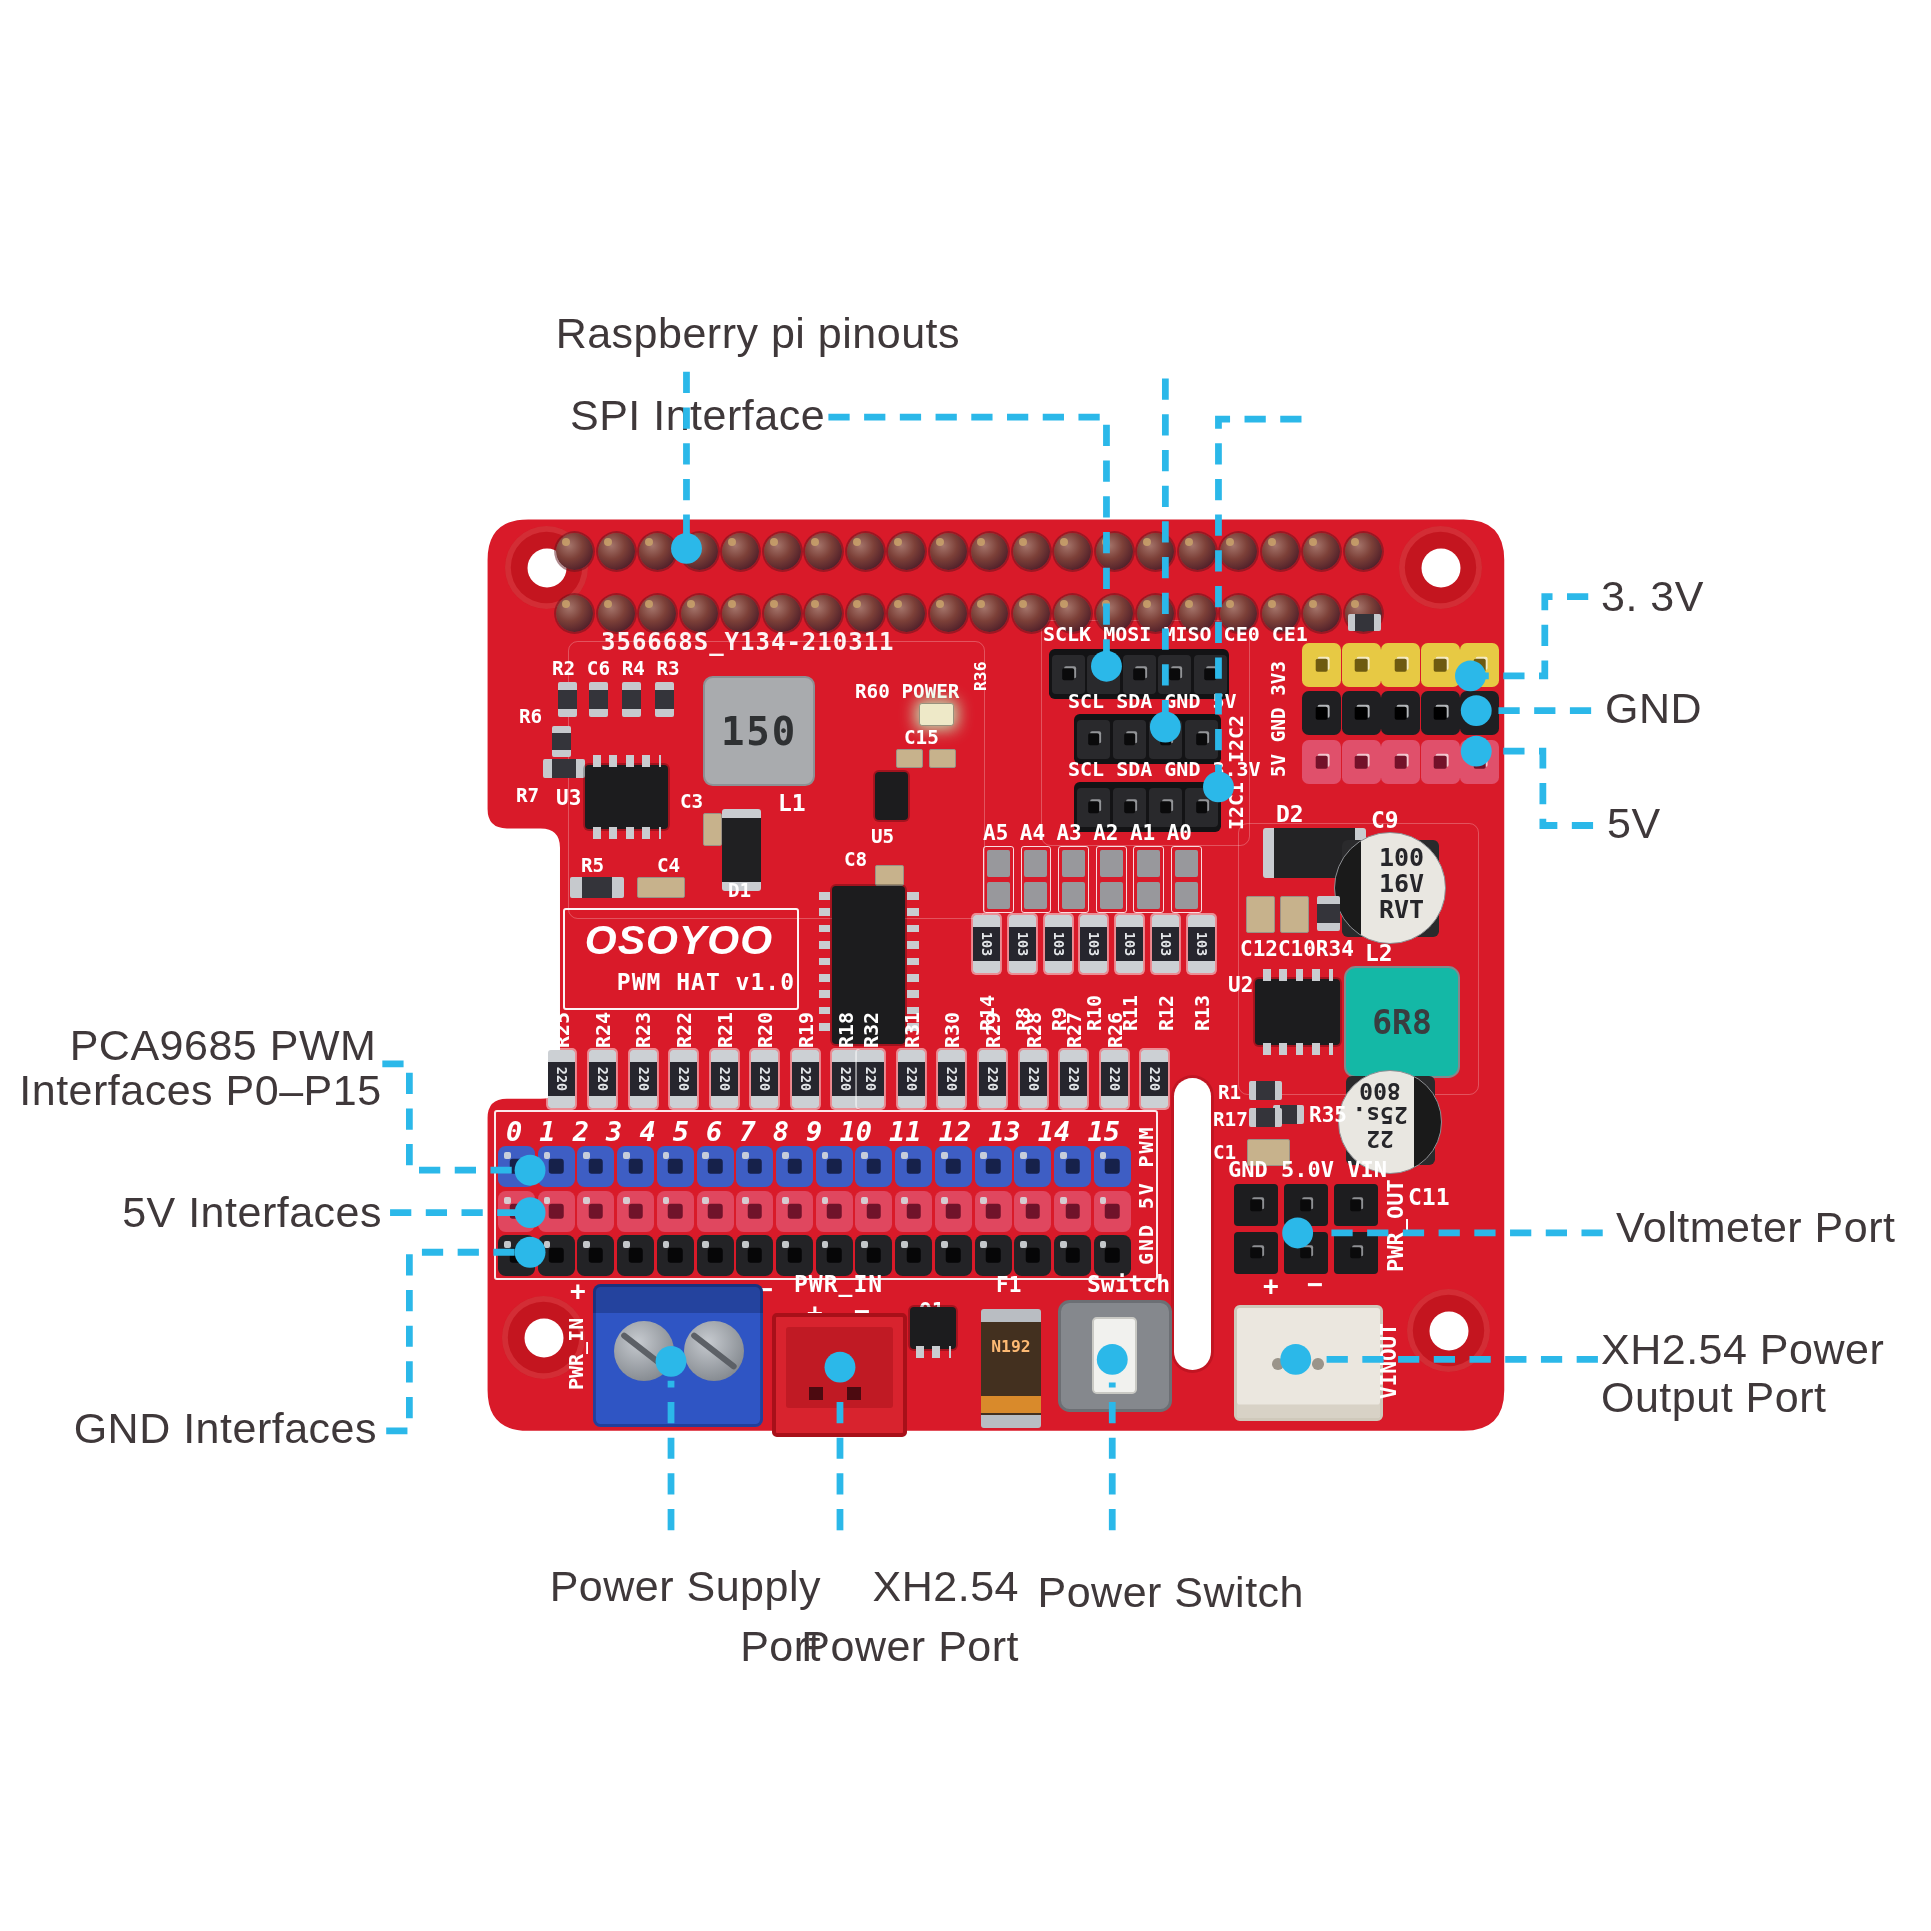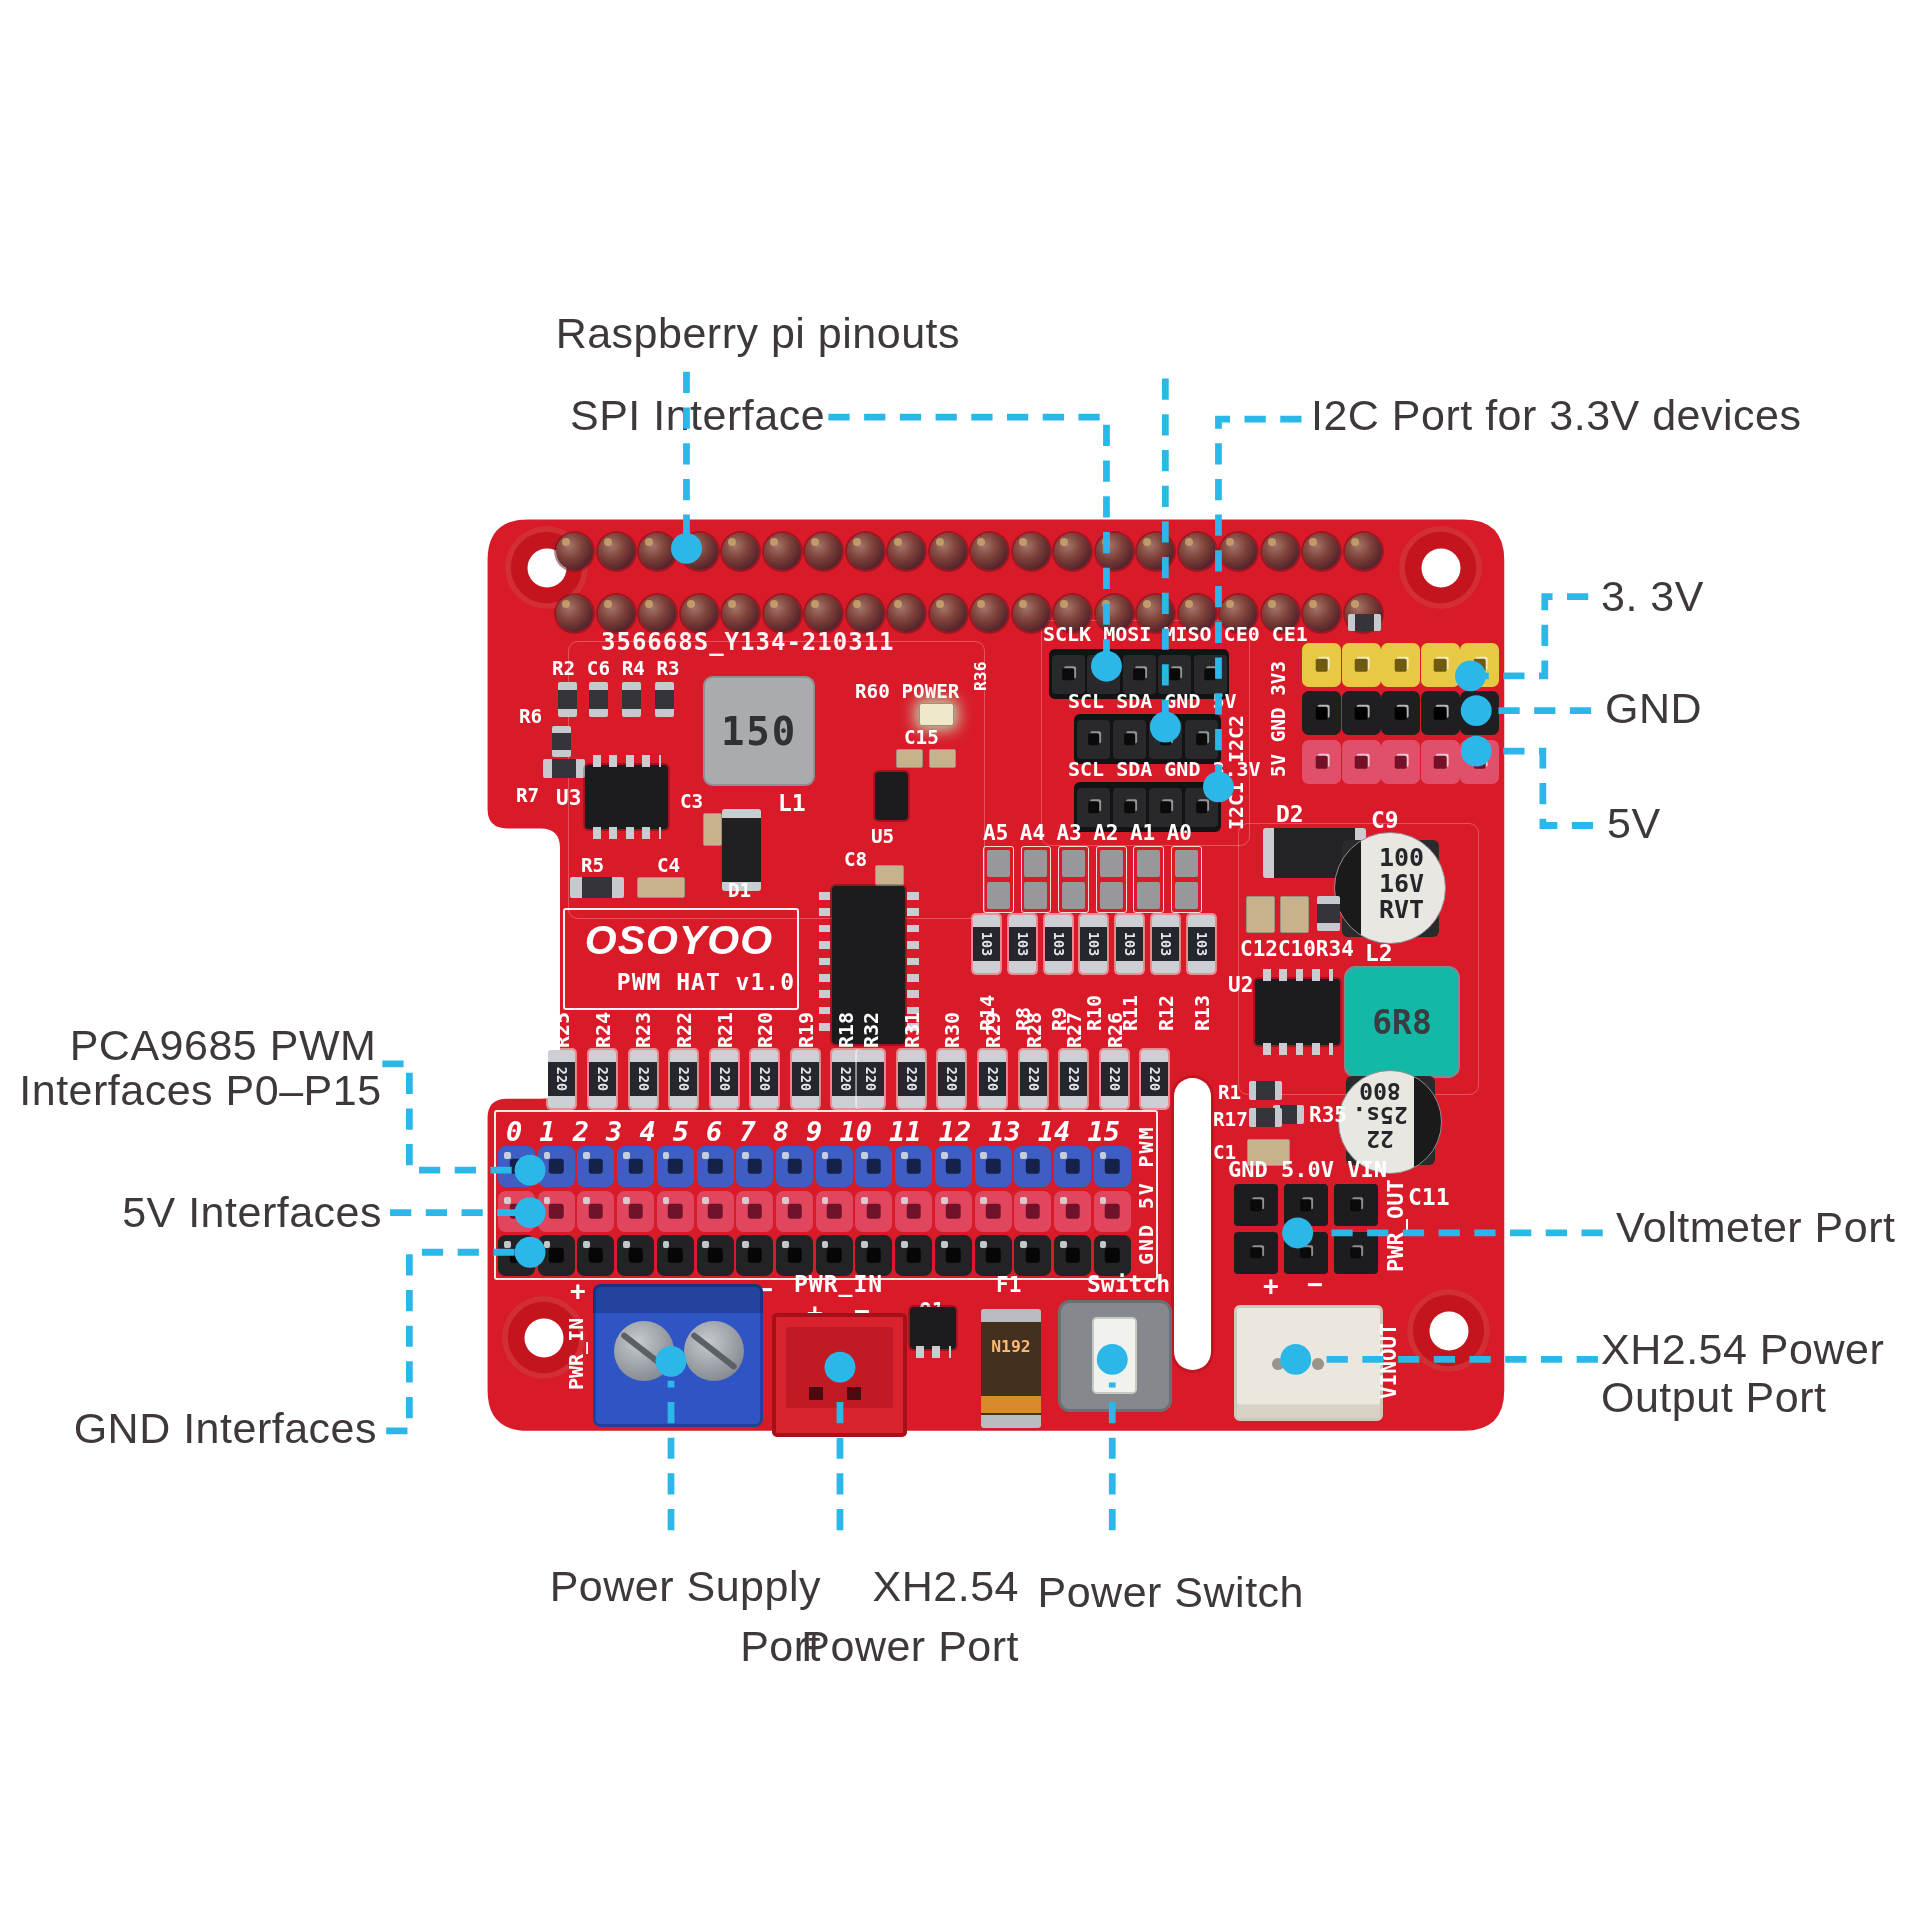--- a/index.html
+++ b/index.html
@@ -739,21 +739,20 @@
   <div class="sign" style="left:1263px;top:1271px;color:#fff">+</div>
   <div class="sign" style="left:1307px;top:1269px;color:#fff">−</div>
   <div class="abs" style="left:1234px;top:1305px;width:143px;height:110px;background:#ebe7df;border:3.9px solid #cfc9bb;border-radius:5.8px;box-shadow:inset 0 -13.5px 0 #d8d2c6">
     <div style="position:absolute;left:35px;top:50px;width:11.6px;height:11.6px;border-radius:50%;background:#9a948a"></div>
     <div style="position:absolute;left:75px;top:50px;width:11.6px;height:11.6px;border-radius:50%;background:#9a948a"></div>
   </div>
   <div class="vtx" style="left:1377px;top:1307px;height:108px;font-size:21px">VINOUT</div>
 
   <div class="lbl ctr" style="left:439px;top:311px;width:521px">Raspberry pi pinouts</div>
   <div class="lbl rgt" style="left:570px;top:393px;width:246px">SPI Interface</div>
-  <div class="lbl" style="left:1311px;top:393px">I2C Port for 3.3V devices</div>
   <div class="lbl" style="left:1601px;top:574px">3. 3V</div>
   <div class="lbl" style="left:1605px;top:686px">GND</div>
   <div class="lbl" style="left:1607px;top:801px">5V</div>
   <div class="lbl rgt" style="left:19.3px;top:1023px;width:357px">PCA9685 PWM</div>
   <div class="lbl rgt" style="left:19.3px;top:1068px;width:357px">Interfaces P0–P15</div>
   <div class="lbl rgt" style="left:92px;top:1190px;width:290px">5V Interfaces</div>
   <div class="lbl rgt" style="left:68px;top:1406px;width:309px">GND Interfaces</div>
   <div class="lbl" style="left:1616px;top:1205px">Voltmeter Port</div>
   <div class="lbl" style="left:1601px;top:1327px">XH2.54 Power</div>
   <div class="lbl" style="left:1601px;top:1375px">Output Port</div>

